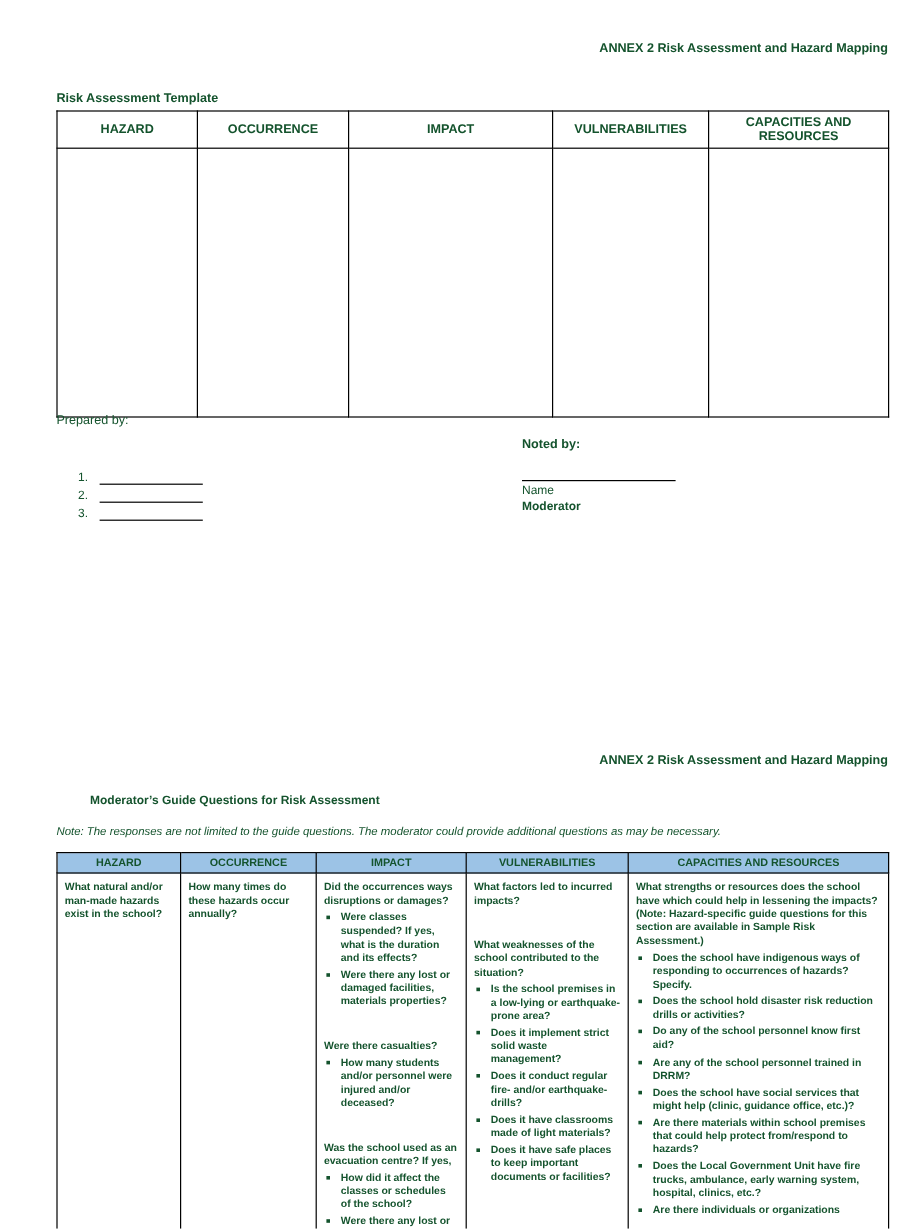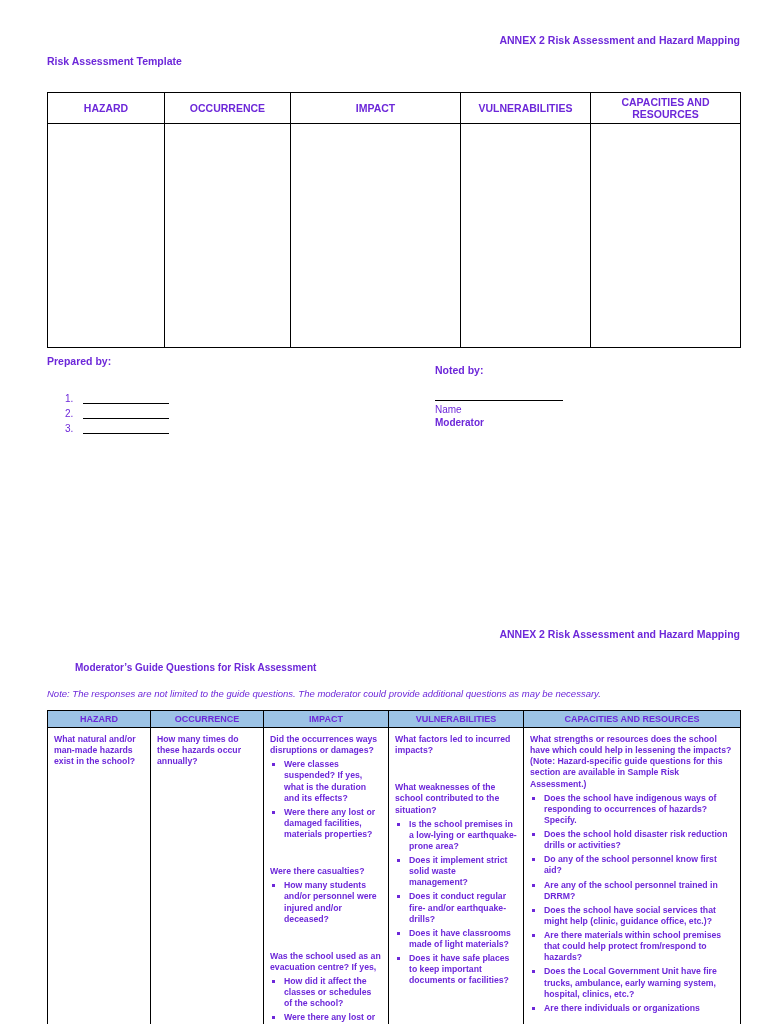--- a/index.html
+++ b/index.html
@@ -4,44 +4,44 @@
 <style>
   * { box-sizing: border-box; }
   html, body { margin: 0; padding: 0; background: #ffffff; }
   #doc {
     position: relative;
     width: 768px;
     height: 1024px;
     background: #ffffff;
     overflow: hidden;
     font-family: "Liberation Sans", sans-serif;
-    color: #6d28d9;
+    color: #14532d;
   }
 
   
   .p1-header {
     position: absolute; top: 34px; right: 28px;
     font-size: 10.5px; font-weight: bold;
   }
   .p1-title {
-    position: absolute; top: 55px; left: 47px;
+    position: absolute; top: 76px; left: 47px;
     font-size: 10.5px; font-weight: bold;
   }
   table.t1 {
     position: absolute; top: 92px; left: 47px;
     width: 693px; border-collapse: collapse; table-layout: fixed;
   }
   table.t1 th, table.t1 td { border: 1px solid #000; }
   table.t1 th {
     font-size: 10.5px; font-weight: bold; text-align: center;
     vertical-align: middle; padding: 3px 6px; height: 28px; line-height: 1.15;
   }
   table.t1 tbody tr { height: 224px; }
 
-  .prepared-label { position: absolute; top: 355px; left: 47px; font-size: 10.5px; font-weight: bold; }
+  .prepared-label { position: absolute; top: 344px; left: 47px; font-size: 10.5px; font-weight: normal; }
   .noted-label    { position: absolute; top: 364px; left: 435px; font-size: 10.5px; font-weight: bold; }
   .sig-list { position: absolute; top: 389px; left: 65px; font-size: 10px; }
   .sig-item { height: 15px; display: flex; align-items: flex-end; }
   .sig-num { width: 14px; }
   .sig-line { display: inline-block; width: 86px; border-bottom: 1px solid #000; height: 11px; margin-left: 4px; }
   .noted-block { position: absolute; top: 389px; left: 435px; width: 128px; text-align: left; font-size: 10px; }
   .noted-line { border-bottom: 1px solid #000; height: 12px; width: 128px; }
   .noted-name { margin-top: 3px; }
   .noted-role { margin-top: 2px; font-weight: bold; }
 

